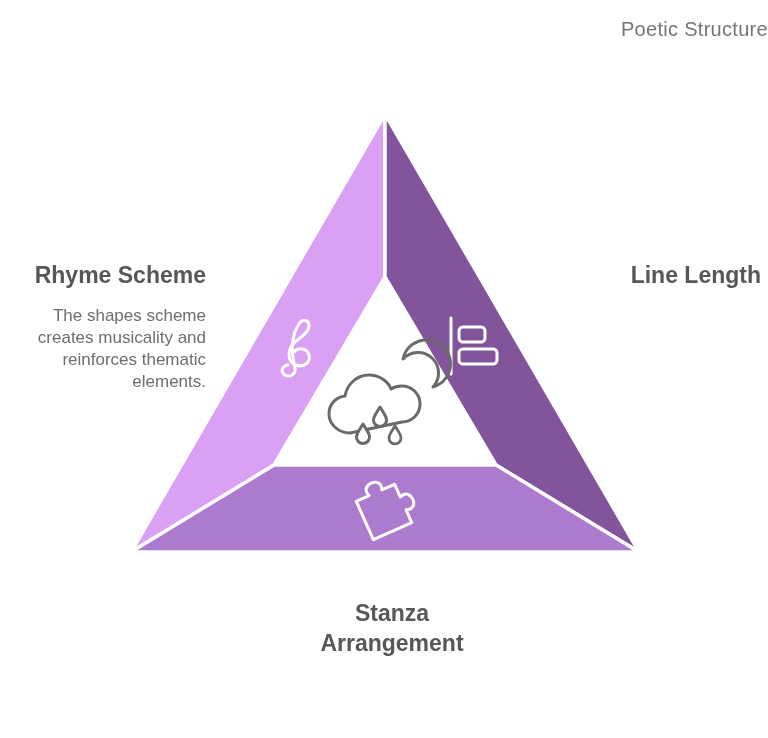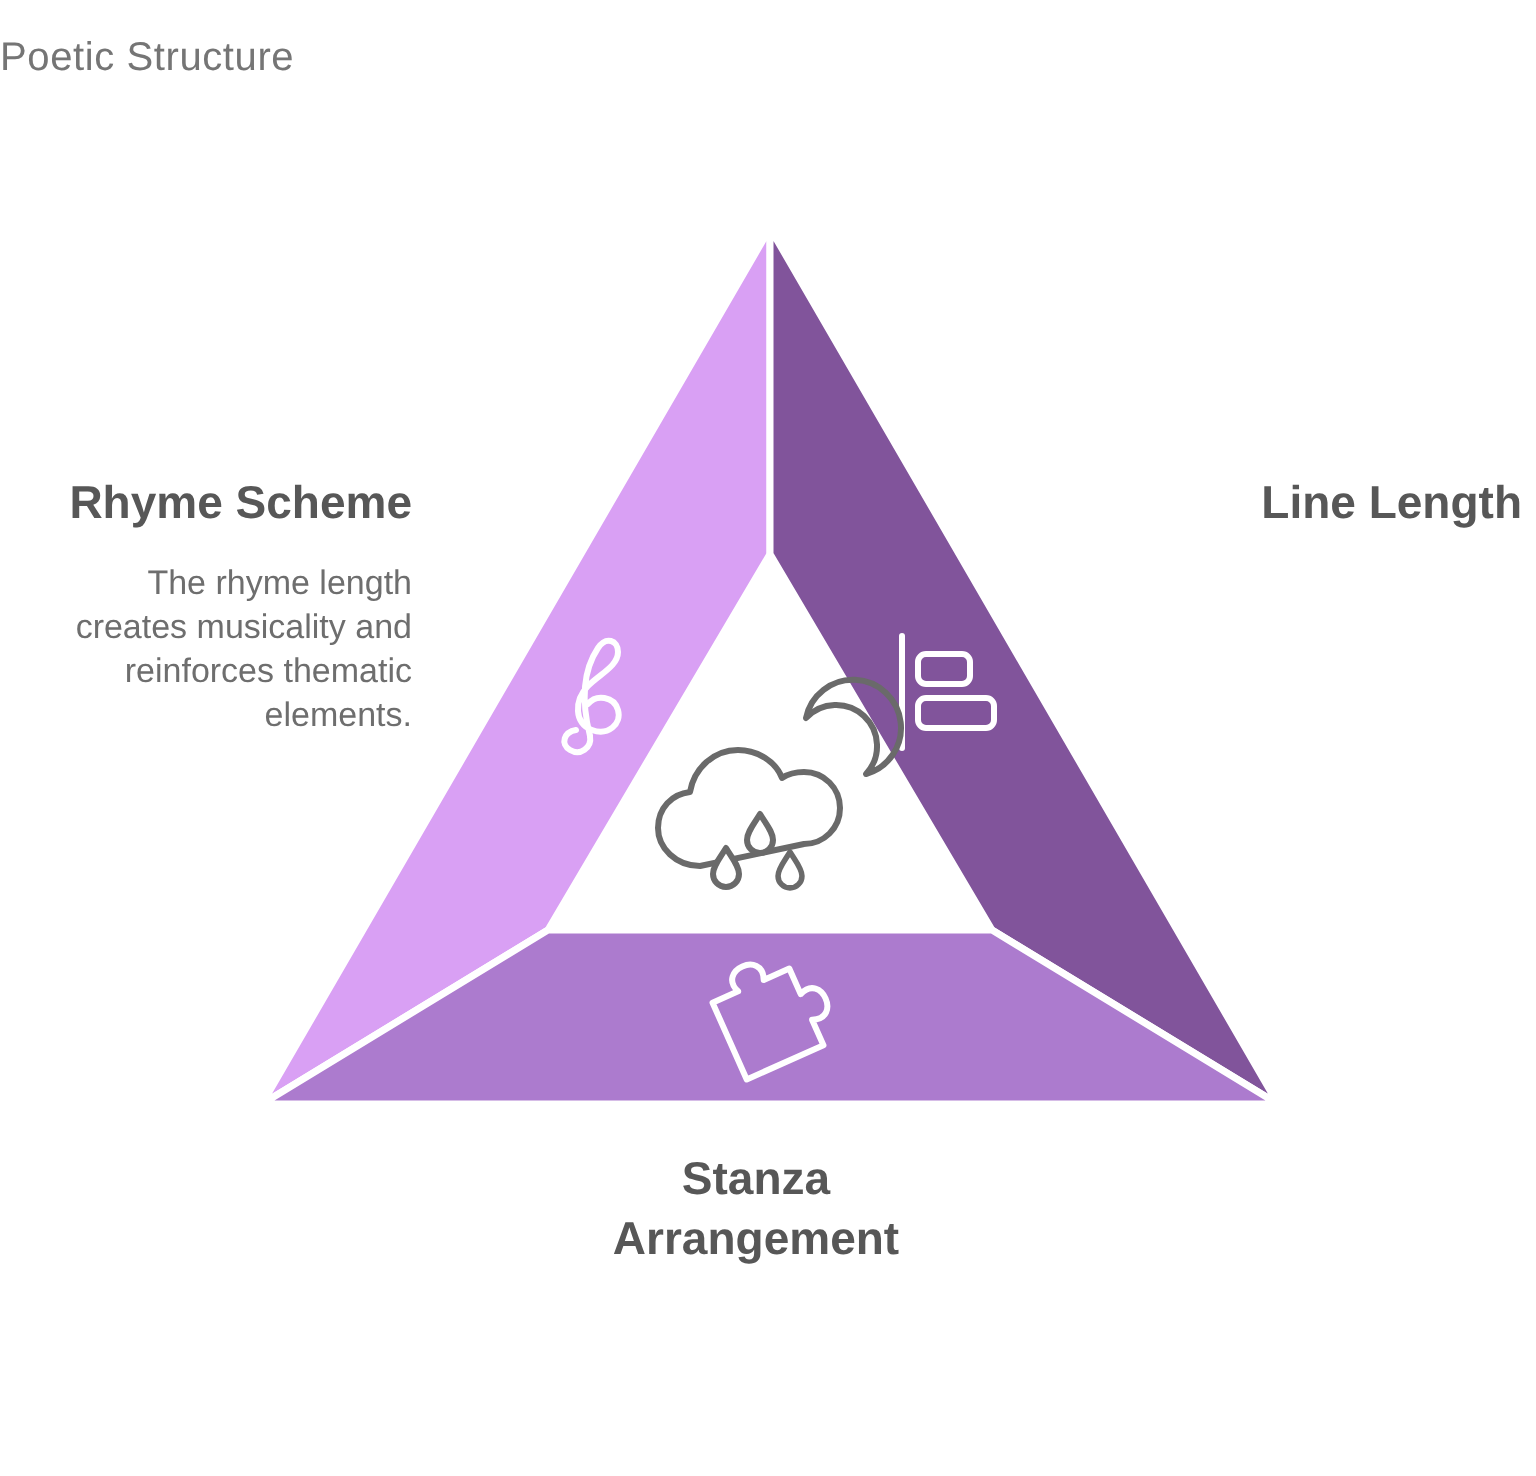--- a/index.html
+++ b/index.html
@@ -1,42 +1,42 @@
 <!DOCTYPE html>
 <html style="--left-band: #d9a0f4; --right-band: #81549b; --bottom-band: #ac7bce; --icon-stroke: #6a6a6a; --title-color: #757575; --heading-color: #575757; --body-color: #6e6e6e;"><head>
 <meta charset="utf-8">
 <style>
   html,body{margin:0;padding:0;background:#ffffff;}
   body{
     width:768px;height:738px;position:relative;overflow:hidden;
     font-family:"Liberation Sans", sans-serif;
   }
   .title{
-    position:absolute;top:18px;left:0;width:768px;text-align:left;
+    position:absolute;top:18px;left:0;width:768px;text-align:right;
     font-size:20px;color:var(--title-color);letter-spacing:.3px;
   }
   svg.diagram{position:absolute;top:0;left:0;}
   .seg{stroke:#ffffff;stroke-width:3.5;stroke-linejoin:round;}
   .seg-left{fill:var(--left-band);}
   .seg-right{fill:var(--right-band);}
   .seg-bottom{fill:var(--bottom-band);}
   .white-icon{stroke:#ffffff;fill:none;stroke-width:3;stroke-linecap:round;stroke-linejoin:round;}
   .gray-icon{stroke:var(--icon-stroke);stroke-width:3;stroke-linecap:round;stroke-linejoin:round;}
-  .label{position:absolute;}
+  .label{position:absolute;margin-top:24px;}
   .label h2{
     margin:0 0 16px 0;font-size:23px;line-height:28px;font-weight:bold;
     color:var(--heading-color);white-space:pre-line;
   }
   .label p{
     margin:0;font-size:17px;line-height:22px;color:var(--body-color);
     white-space:pre-line;
   }
   .label-left{top:237px;left:6px;width:200px;text-align:right;}
   .label-right{top:237px;left:561px;width:200px;text-align:right;}
-  .label-bottom{top:574px;left:228px;width:300px;text-align:center;}
+  .label-bottom{top:574px;left:242px;width:300px;text-align:center;}
   .label-bottom h2{line-height:30px;margin-bottom:19px;}
 </style>
 </head>
 <body>
 
 <div class="title">Poetic Structure</div>
 
 <svg class="diagram" width="768" height="738" viewBox="0 0 768 738">
 
   <polygon class="seg seg-left" points="385,114 131,552 274,465 385,277"></polygon>
@@ -62,21 +62,21 @@
     <path d="M403 359 a24 24 0 1 1 30 28 a19 19 0 0 0 -30 -28 Z" fill="none"></path>
     <path d="M350 433 c-12 0 -21 -9 -21 -19 c0 -10 7 -17 16 -18 c2 -12 12 -21 24 -21 c10 0 19 6 22 14 c3 -2 7 -3 11 -3 c10 0 18 8 18 18 c0 10 -8 18 -18 18 Z" fill="#ffffff"></path>
     <path d="M0 0 C3 5 6.5 9 6.5 13 A6.5 6.5 0 1 1 -6.5 13 C-6.5 9 -3 5 0 0 Z" fill="#ffffff" transform="translate(380 407)"></path>
     <path d="M0 0 C3 5 6.5 9 6.5 13 A6.5 6.5 0 1 1 -6.5 13 C-6.5 9 -3 5 0 0 Z" fill="#ffffff" transform="translate(363 424)"></path>
     <path d="M0 0 C3 5 6.5 9 6.5 13 A6.5 6.5 0 1 1 -6.5 13 C-6.5 9 -3 5 0 0 Z" fill="#ffffff" transform="translate(395 426) scale(0.92)"></path>
   </g>
 </svg>
 
 <div class="label label-left">
   <h2>Rhyme Scheme</h2>
-  <p>The rhyme length
+  <p>The shapes scheme
 creates musicality and
 reinforces thematic
 elements.</p>
 </div>
 
 <div class="label label-right">
   <h2>Line Length</h2>
 </div>
 
 <div class="label label-bottom">

